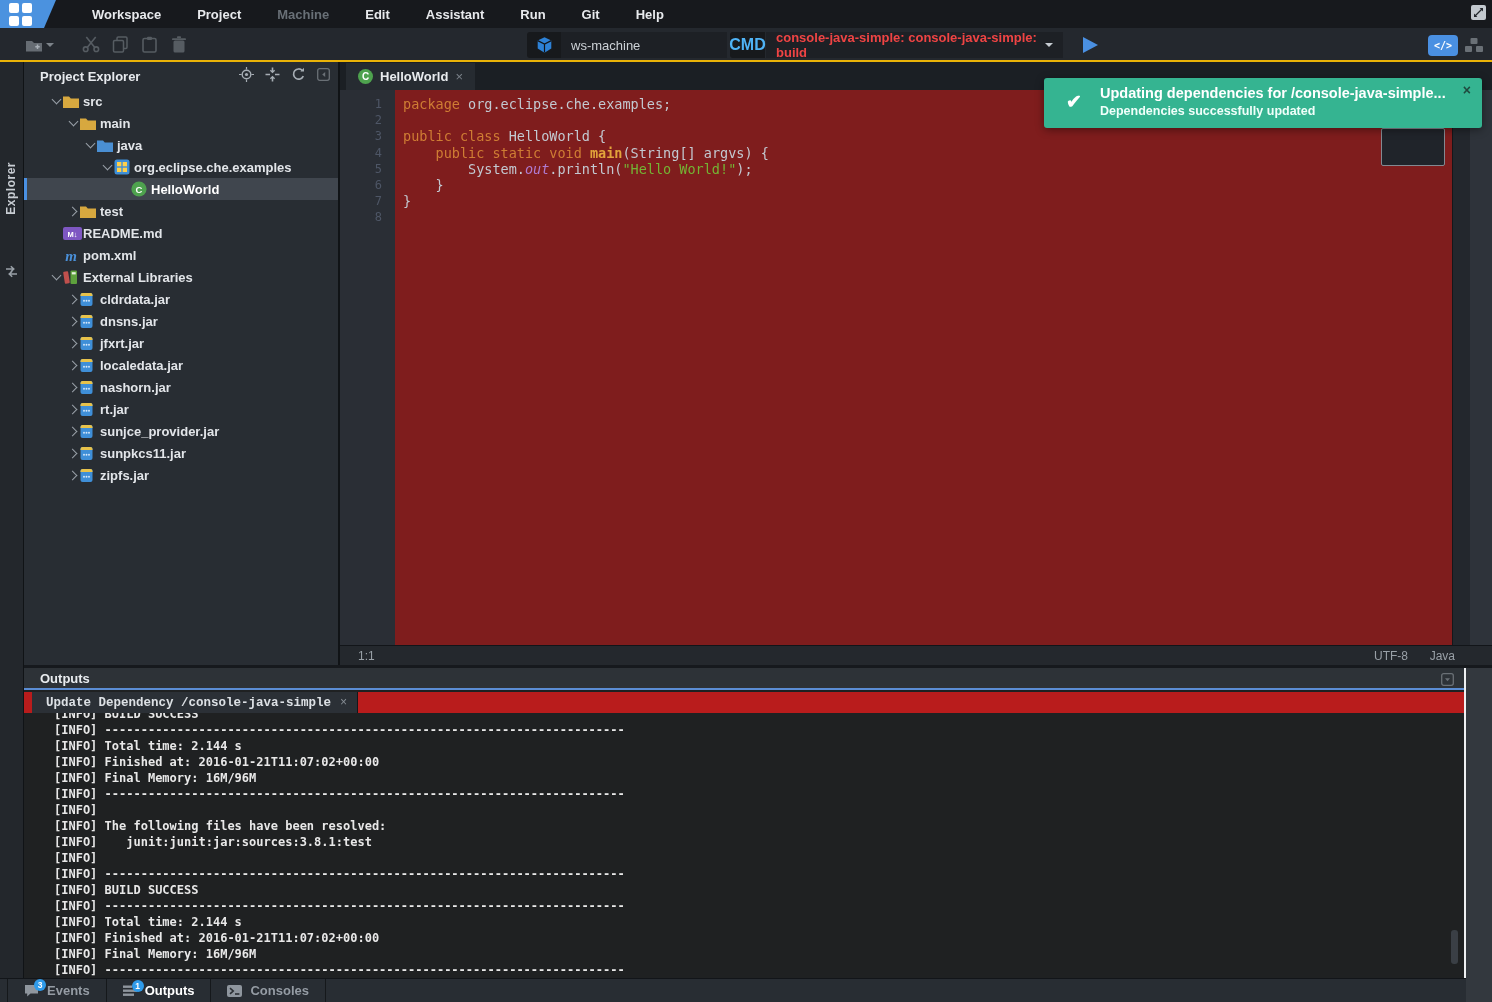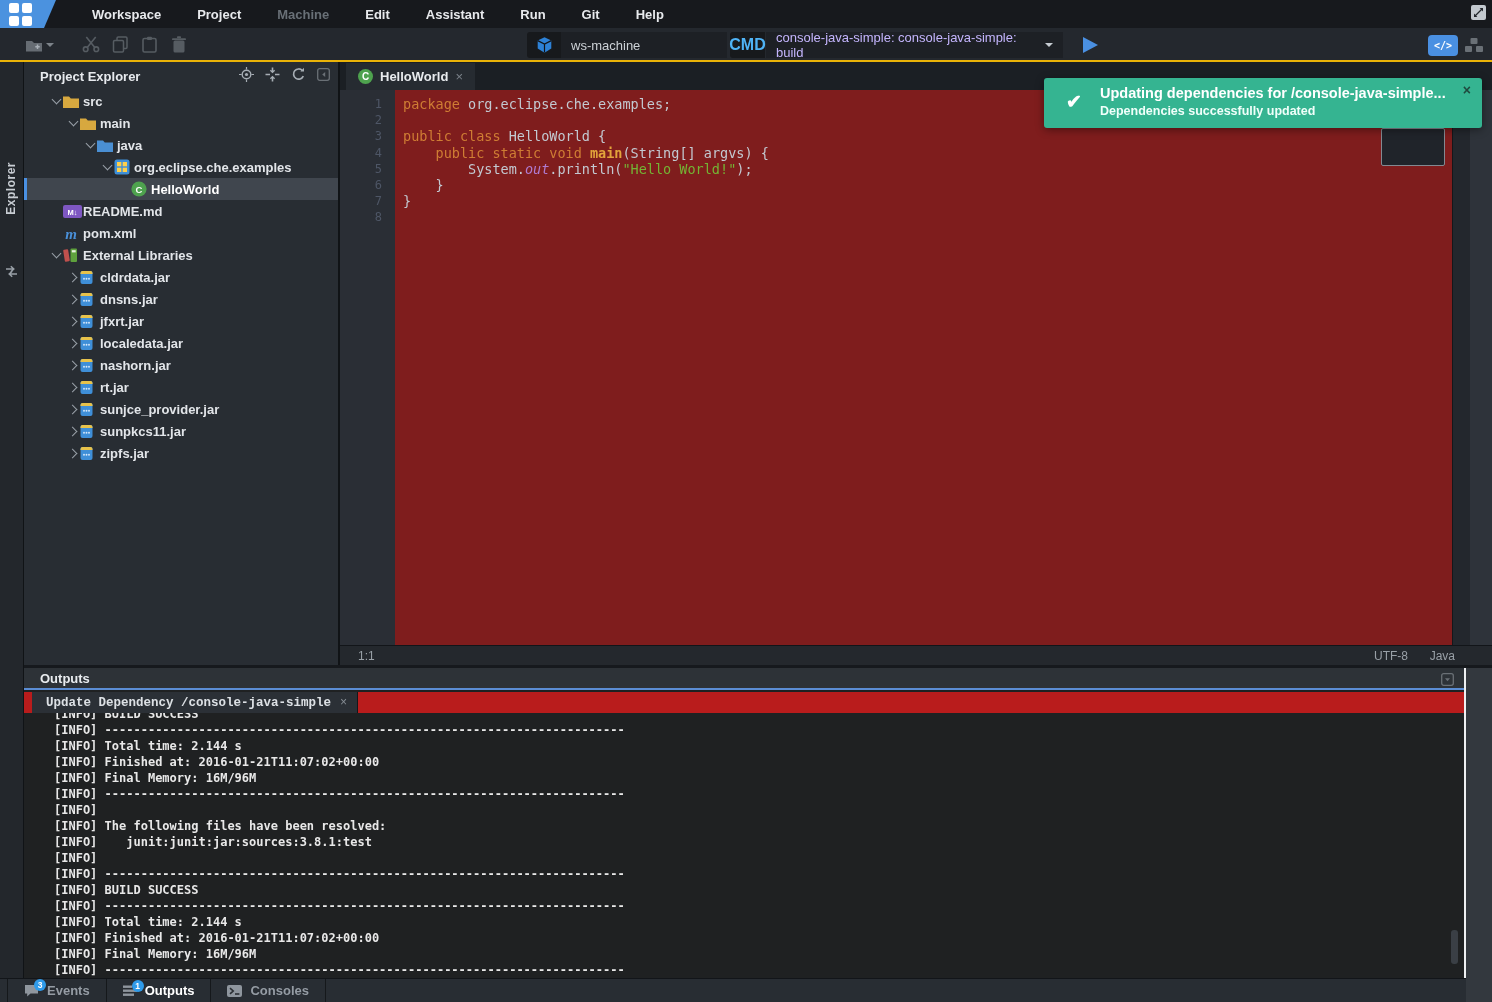--- a/index.html
+++ b/index.html
@@ -24,22 +24,22 @@
     background:#24282e; border-bottom:2px solid #eab308; }
   .tb-icon { position:absolute; top:8px; }
   .newfolder { position:absolute; left:18px; top:5px; width:42px; height:24px;
     display:flex; align-items:center; justify-content:center; gap:3px; border-radius:3px; }
   .caret-down { width:0; height:0; border-left:4px solid transparent; border-right:4px solid transparent; border-top:4px solid #7d838a; }
   .mg-box { position:absolute; top:4px; height:26px; display:flex; align-items:center; }
   .cube-box { left:527px; width:34px; background:#17191c; border-radius:3px 0 0 3px; justify-content:center; }
   .name-box { left:561px; width:166px; background:#1d2025; color:#ccd1d6; font-size:13px; padding-left:10px; }
   .cmd-box { left:730px; width:35px; background:#17191c; justify-content:center;
     color:#4fb3f6; font-size:16px; font-weight:bold; border-radius:3px 0 0 3px;}
-  .command-box { left:766px; width:297px; background:#1d2025; color:#c4b5fd; font-size:13px;
-    padding:0 10px; justify-content:space-between; }
+  .command-box { left:766px; width:297px; background:#1d2025; color:#ef4444; font-size:13px;
+    padding:0 10px; justify-content:space-between;font-weight:bold; }
   .play-btn { position:absolute; left:1083px; top:9px; width:0; height:0;
     border-left:15px solid #4a90e2; border-top:8px solid transparent; border-bottom:8px solid transparent; cursor:pointer; }
   .code-btn { position:absolute; left:1428px; top:7px; width:30px; height:21px; background:#4a90e2;
     border-radius:4px; color:#fff; font-family:"DejaVu Sans Mono", monospace; font-size:10px; font-weight:bold;
     display:flex; align-items:center; justify-content:center; cursor:pointer; }
   
   .left-strip { position:absolute; left:0; top:62px; width:24px; height:916px;
     background:#23272c; border-right:1px solid #101316; }
   .strip-label { position:absolute; left:4px; top:100px; writing-mode:vertical-rl; transform:rotate(180deg);
     color:#c8cdd3; font-size:12px; font-weight:bold; letter-spacing:0.5px; }
@@ -309,20 +309,29 @@
         </div>
         <div class="trow selected">
           <span class="chev none" style="margin-left: 93px;"></span>
           <span class="ticon">
             <svg width="16" height="16">
               <circle cx="8" cy="8" r="7.6" fill="#4ea24e"></circle>
               <text x="8" y="11.6" text-anchor="middle" font-size="9.5" font-weight="bold" fill="#fff" font-family="Liberation Sans, sans-serif">C</text>
             </svg>
           </span>
           <span class="tlabel" style="color: rgb(255, 255, 255);">HelloWorld</span>
+        </div>
+        <div class="trow">
+          <span class="chev right" style="margin-left: 42px;"></span>
+          <span class="ticon">
+            <svg width="16" height="13">
+              <path d="M0 1.5h6l1.8 2H16V13H0z" fill="#d7a83f"></path>
+            </svg>
+          </span>
+          <span class="tlabel">test</span>
         </div>
         <div class="trow">
           <span class="chev none" style="margin-left: 25px;"></span>
           <span class="ticon">
             <svg width="19" height="13">
               <rect width="19" height="13" rx="2" fill="#7e57c2"></rect>
               <text x="9.5" y="9.6" text-anchor="middle" font-size="7.5" font-weight="bold" fill="#fff" font-family="Liberation Sans, sans-serif">M↓</text>
             </svg>
           </span>
           <span class="tlabel">README.md</span>

